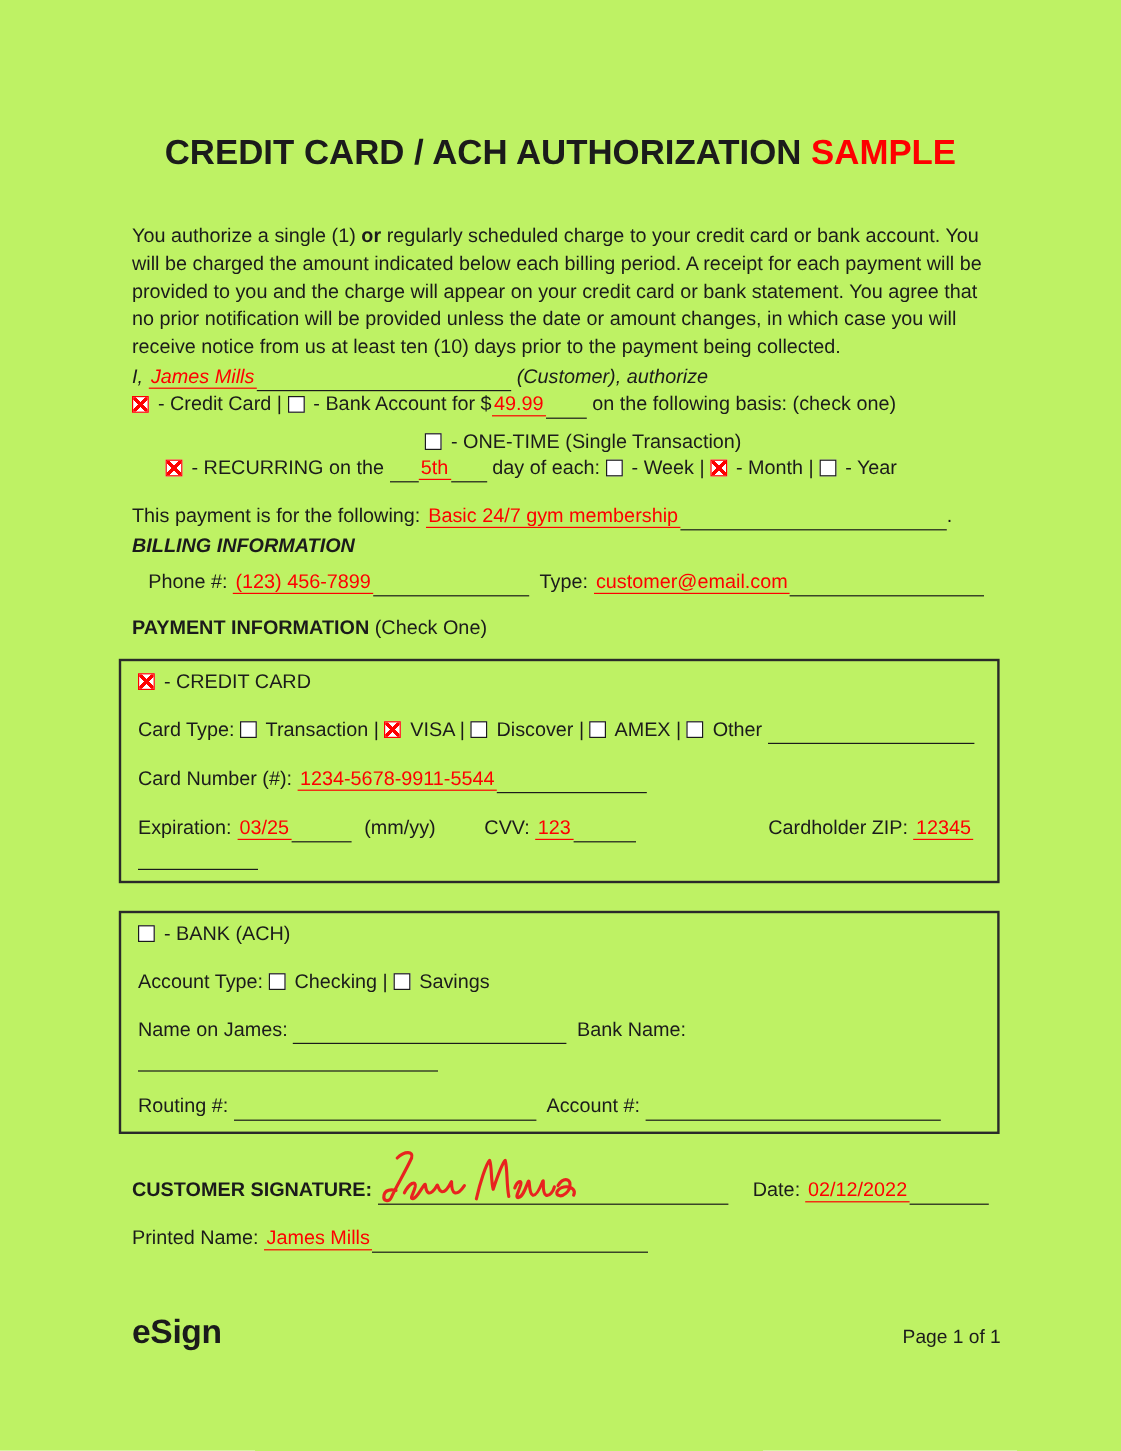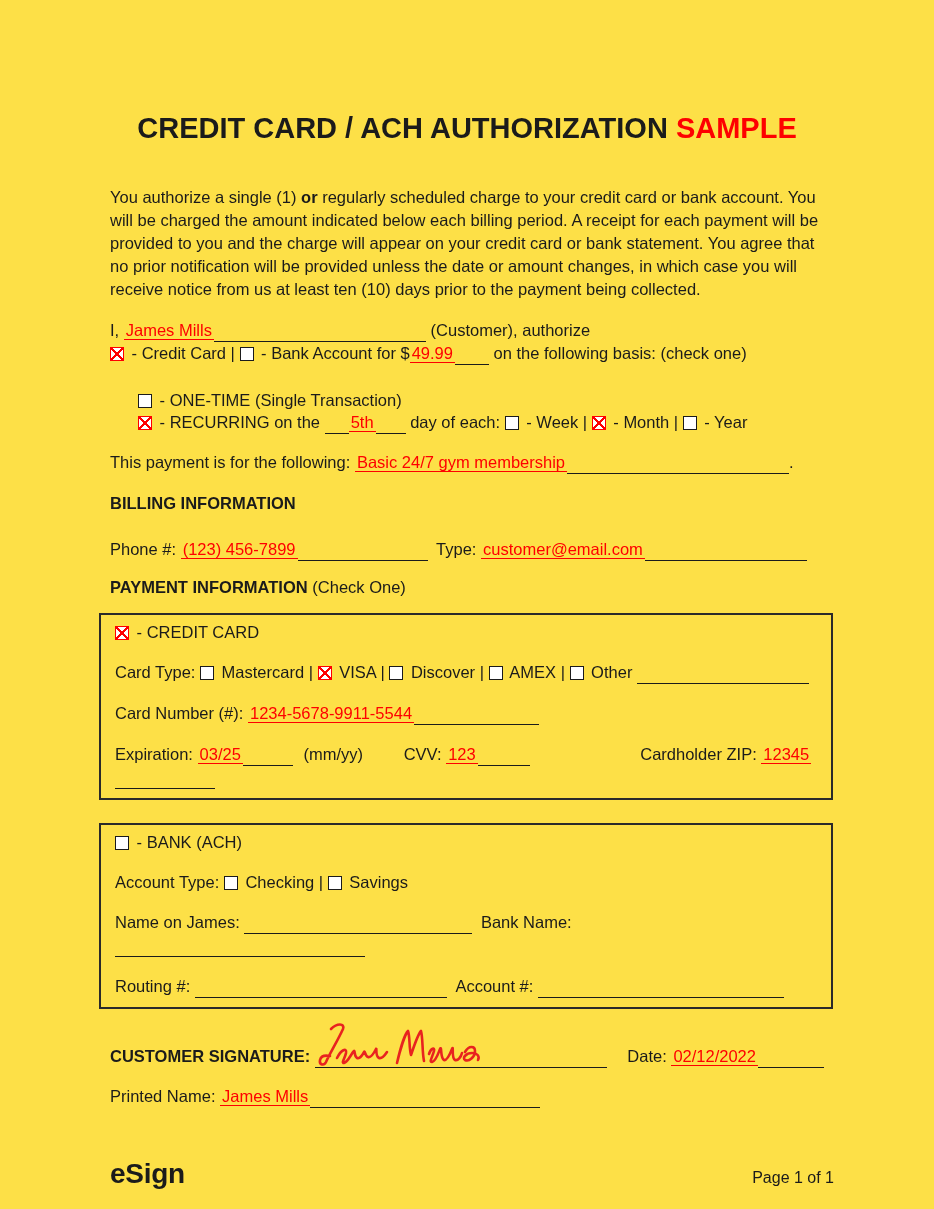--- a/index.html
+++ b/index.html
@@ -1,17 +1,17 @@
 <!DOCTYPE html>
 <html><head>
 <meta charset="utf-8">
 <style>
   html,body { margin:0; padding:0; background:#ffffff; }
   .sheet {
-    position:relative; width:934px; height:1209px; background:#fde047;
+    position:relative; width:934px; height:1209px; background:#bef264;
     font-family:"Liberation Sans","DejaVu Sans",sans-serif;
     font-size:16.5px; color:#1b1b1b; overflow:hidden;
   }
   .content { padding:0 100px 0 110px; }
   .title { margin:112px -100px 0 -110px; text-align:center; font-size:29px; font-weight:bold; white-space:nowrap; }
   .title .red { color:#fe0000; }
   .intro { margin:41px 0 0 0; line-height:23px; }
   .line { line-height:22px; }
   b { font-weight:bold;text-align:center; }
   .red-fill { color:#fe0000; border-bottom:1.5px solid #fe0000; padding:0 2px; }
@@ -21,21 +21,21 @@
     display:inline-block; width:12px; height:12px; border:1.7px solid #1b1b1b;
     vertical-align:-2px; margin:0 3px 0 0; position:relative; background:#fff;
   }
   .cb.checked { border-color:#fe0000; }
   .cb.checked::before {
     content:""; position:absolute; inset:0;
     background:
       linear-gradient(45deg, transparent 42%, #fe0000 42%, #fe0000 58%, transparent 58%),
       linear-gradient(-45deg, transparent 42%, #fe0000 42%, #fe0000 58%, transparent 58%);
   }
-  .mt18 { margin-top:18px; } .mt16 { margin-top:24px; } .mt17 { margin-top:17px; }
+  .mt18 { margin-top:2px;font-style:italic; } .mt16 { margin-top:8px;text-align:center; } .mt17 { margin-top:17px; }
   .mt15 { margin-top:15px; }
   .sched { margin-left:28px; }
   .fbox {
     box-sizing:border-box; margin-left:-11px; width:734px;
     border:2px solid #2a2a2a; padding:6px 14px 9px; margin-top:15px;
   }
   .fbox .brow { line-height:22px; }
   .fbox .brow + .brow { margin-top:18px; }
   .bankbox { margin-top:23px; }
   .sigrow { margin-top:36px; line-height:22px; }
@@ -106,21 +106,21 @@
     <div class="line mt15"><b>PAYMENT INFORMATION</b> <span>(Check One)</span></div>
 
     <div class="fbox">
       <div class="brow">
         <span class="cb checked"></span>
         <span>- CREDIT CARD</span>
       </div>
       <div class="brow">
         <span>Card Type:</span>
         <span class="cb"></span>
-        <span>Mastercard |</span>
+        <span>Transaction |</span>
         <span class="cb checked"></span>
         <span>VISA |</span>
         <span class="cb"></span>
         <span>Discover |</span>
         <span class="cb"></span>
         <span>AMEX |</span>
         <span class="cb"></span>
         <span>Other</span>
         <span class="blank" style="width:172px"></span>
       </div>

